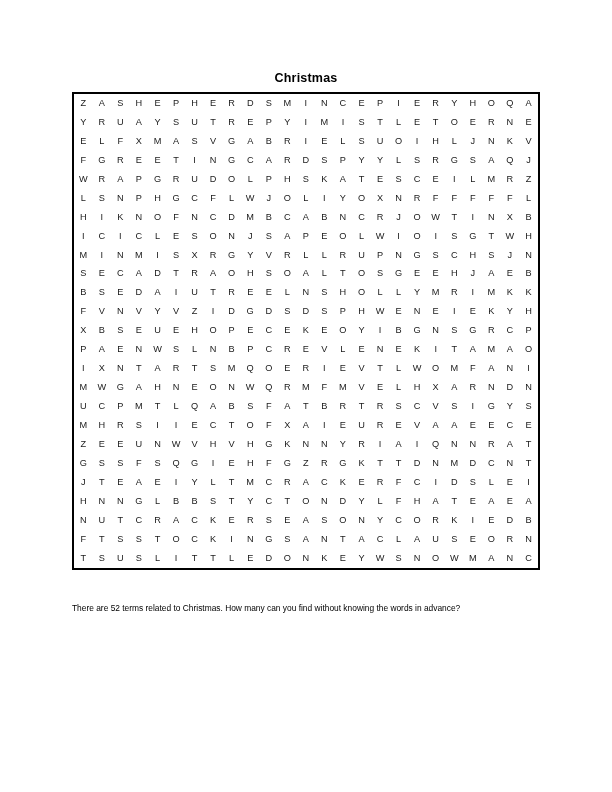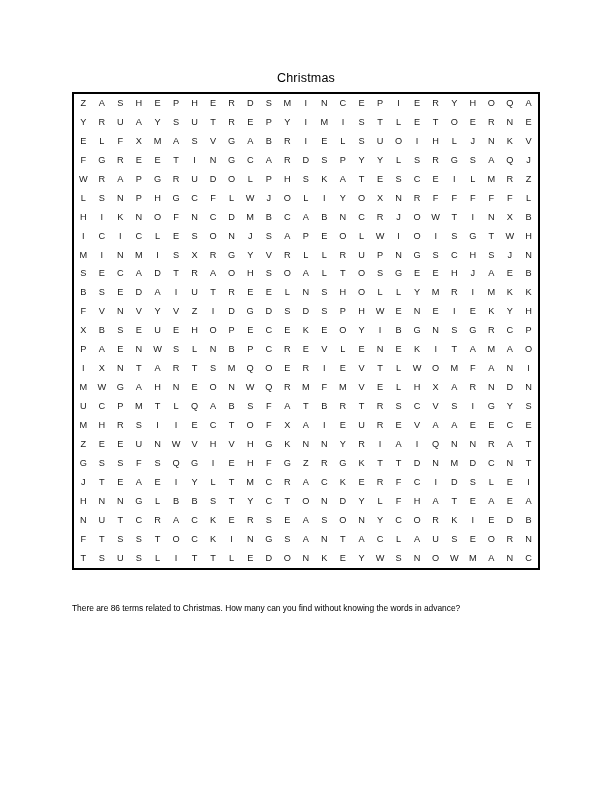--- a/index.html
+++ b/index.html
@@ -23,21 +23,21 @@
     width: 612px;
     height: 792px;
   }
   .puzzle-title {
     position: absolute;
     left: 0;
     top: 71px;
     width: 612px;
     text-align: center;
     font-size: 12.5px;
-    font-weight: normal;
+    font-weight: bold;
     letter-spacing: 0.2px;
     font-family: "Liberation Sans", sans-serif;
   }
   .grid-frame {
     position: absolute;
     left: 72px;
     top: 92px;
     width: 468px;
     height: 478px;
     border: 2px solid #000000;
@@ -754,15 +754,15 @@
             <td>W</td>
             <td>M</td>
             <td>A</td>
             <td>N</td>
             <td>C</td>
           </tr>
         </tbody>
     </table>
   </div>
 
-  <div class="caption">There are 86 terms related to Christmas. How many can you find without knowing the words in advance?</div>
+  <div class="caption">There are 52 terms related to Christmas. How many can you find without knowing the words in advance?</div>
 
 </div>
 
 </body></html>

